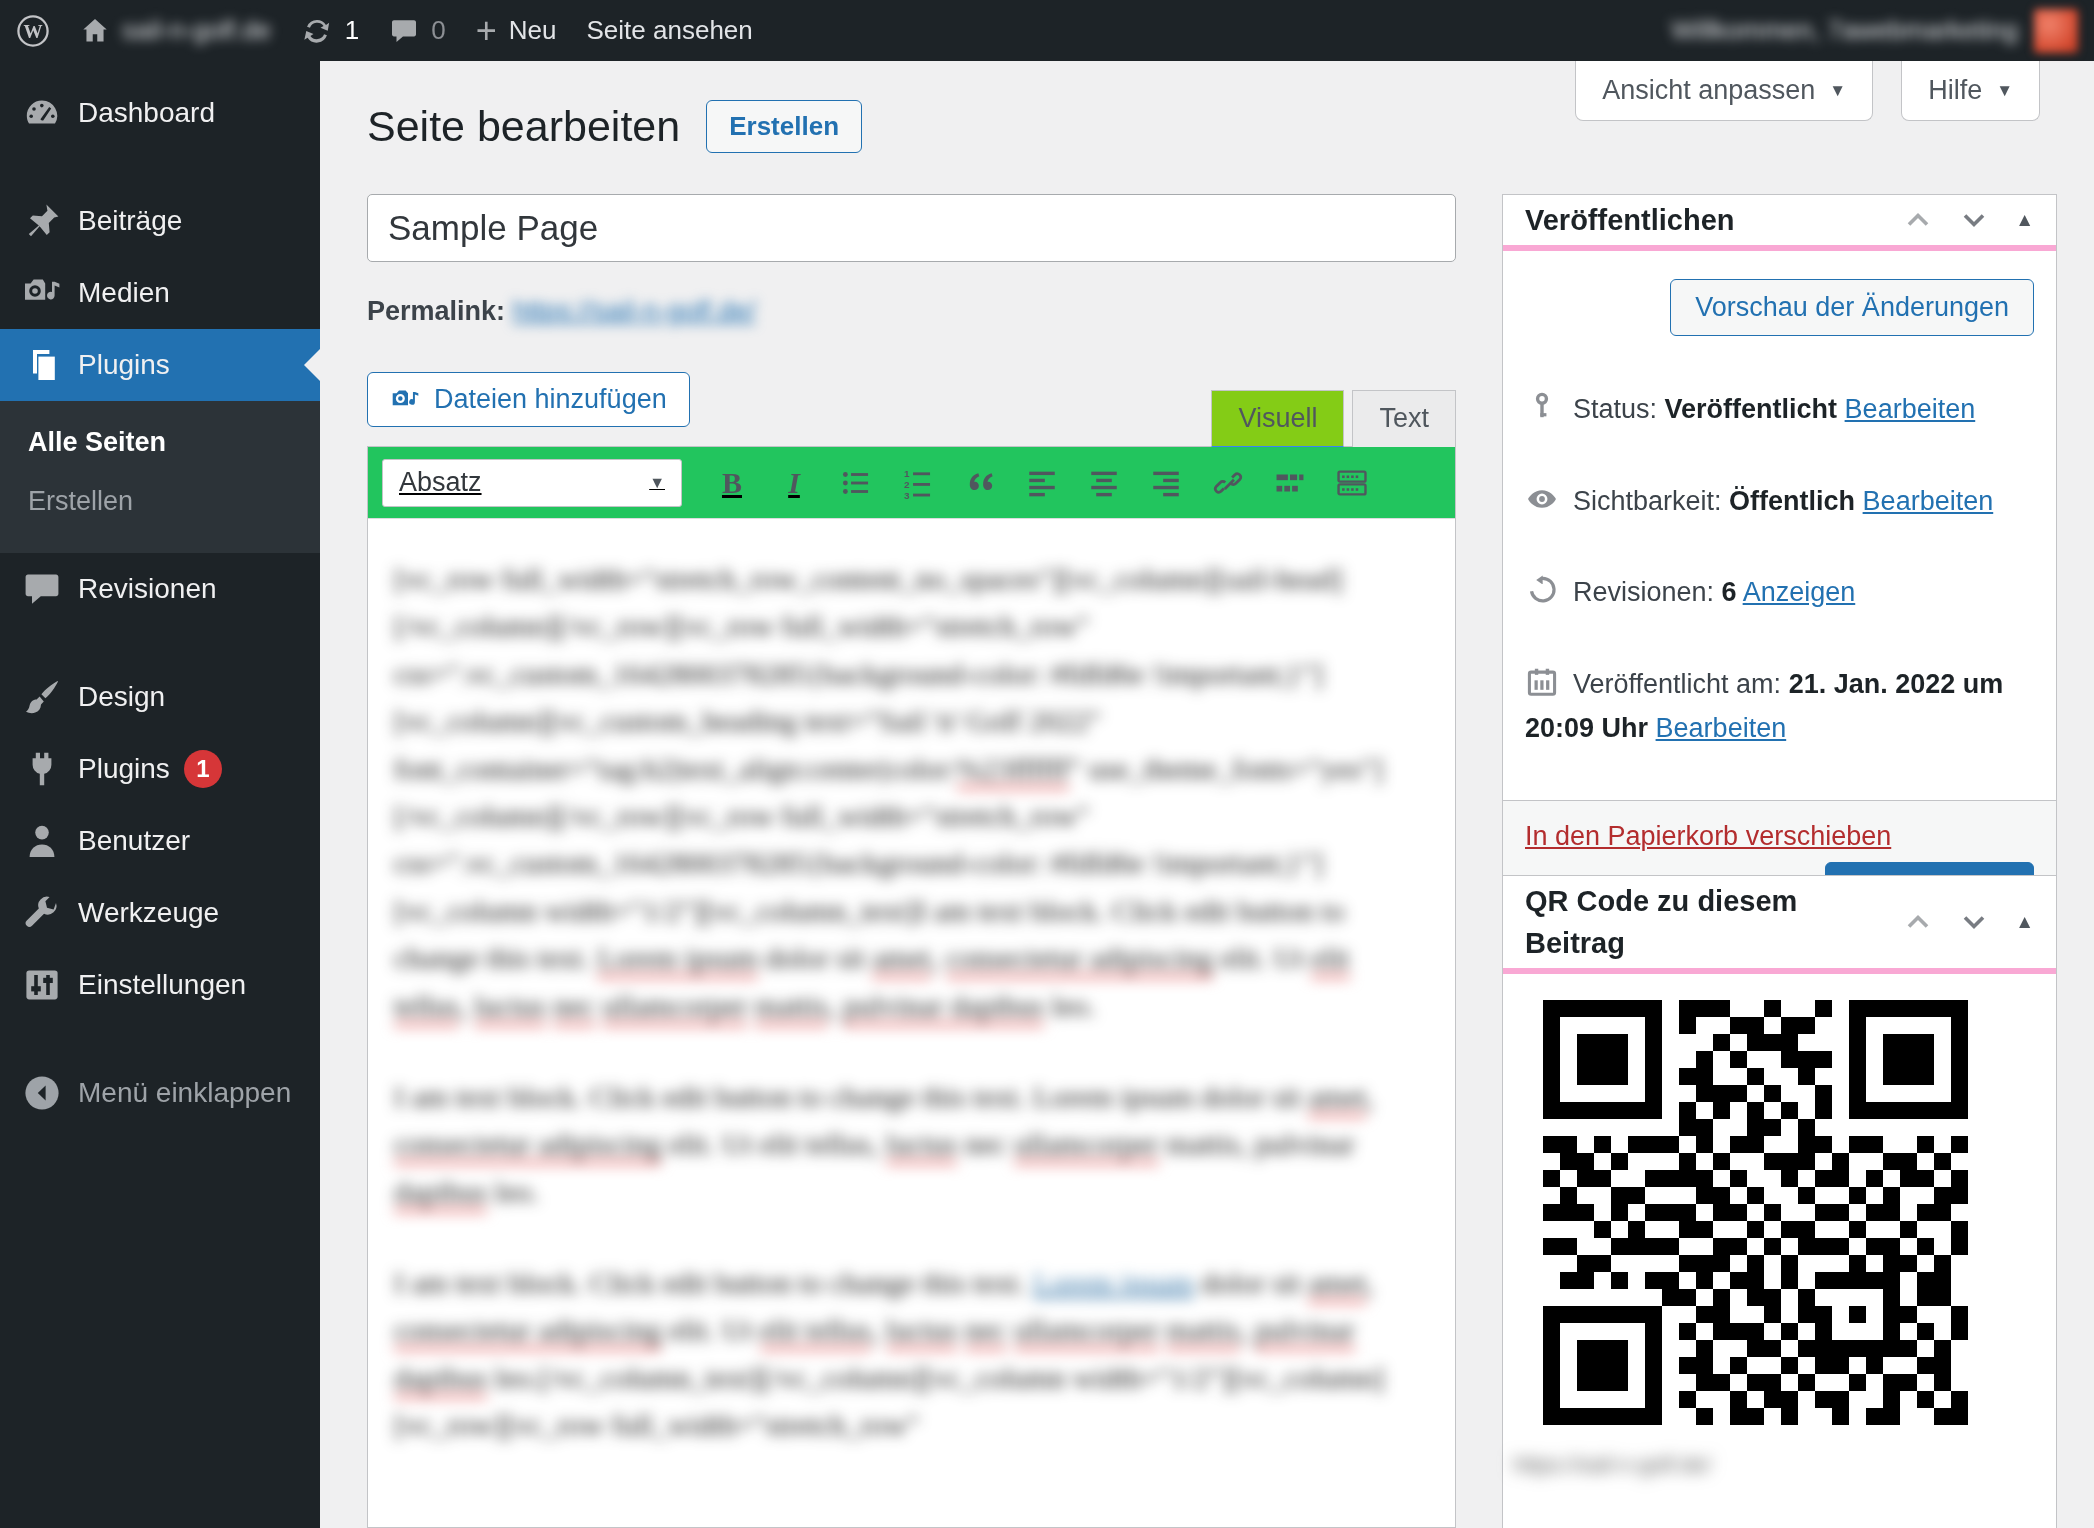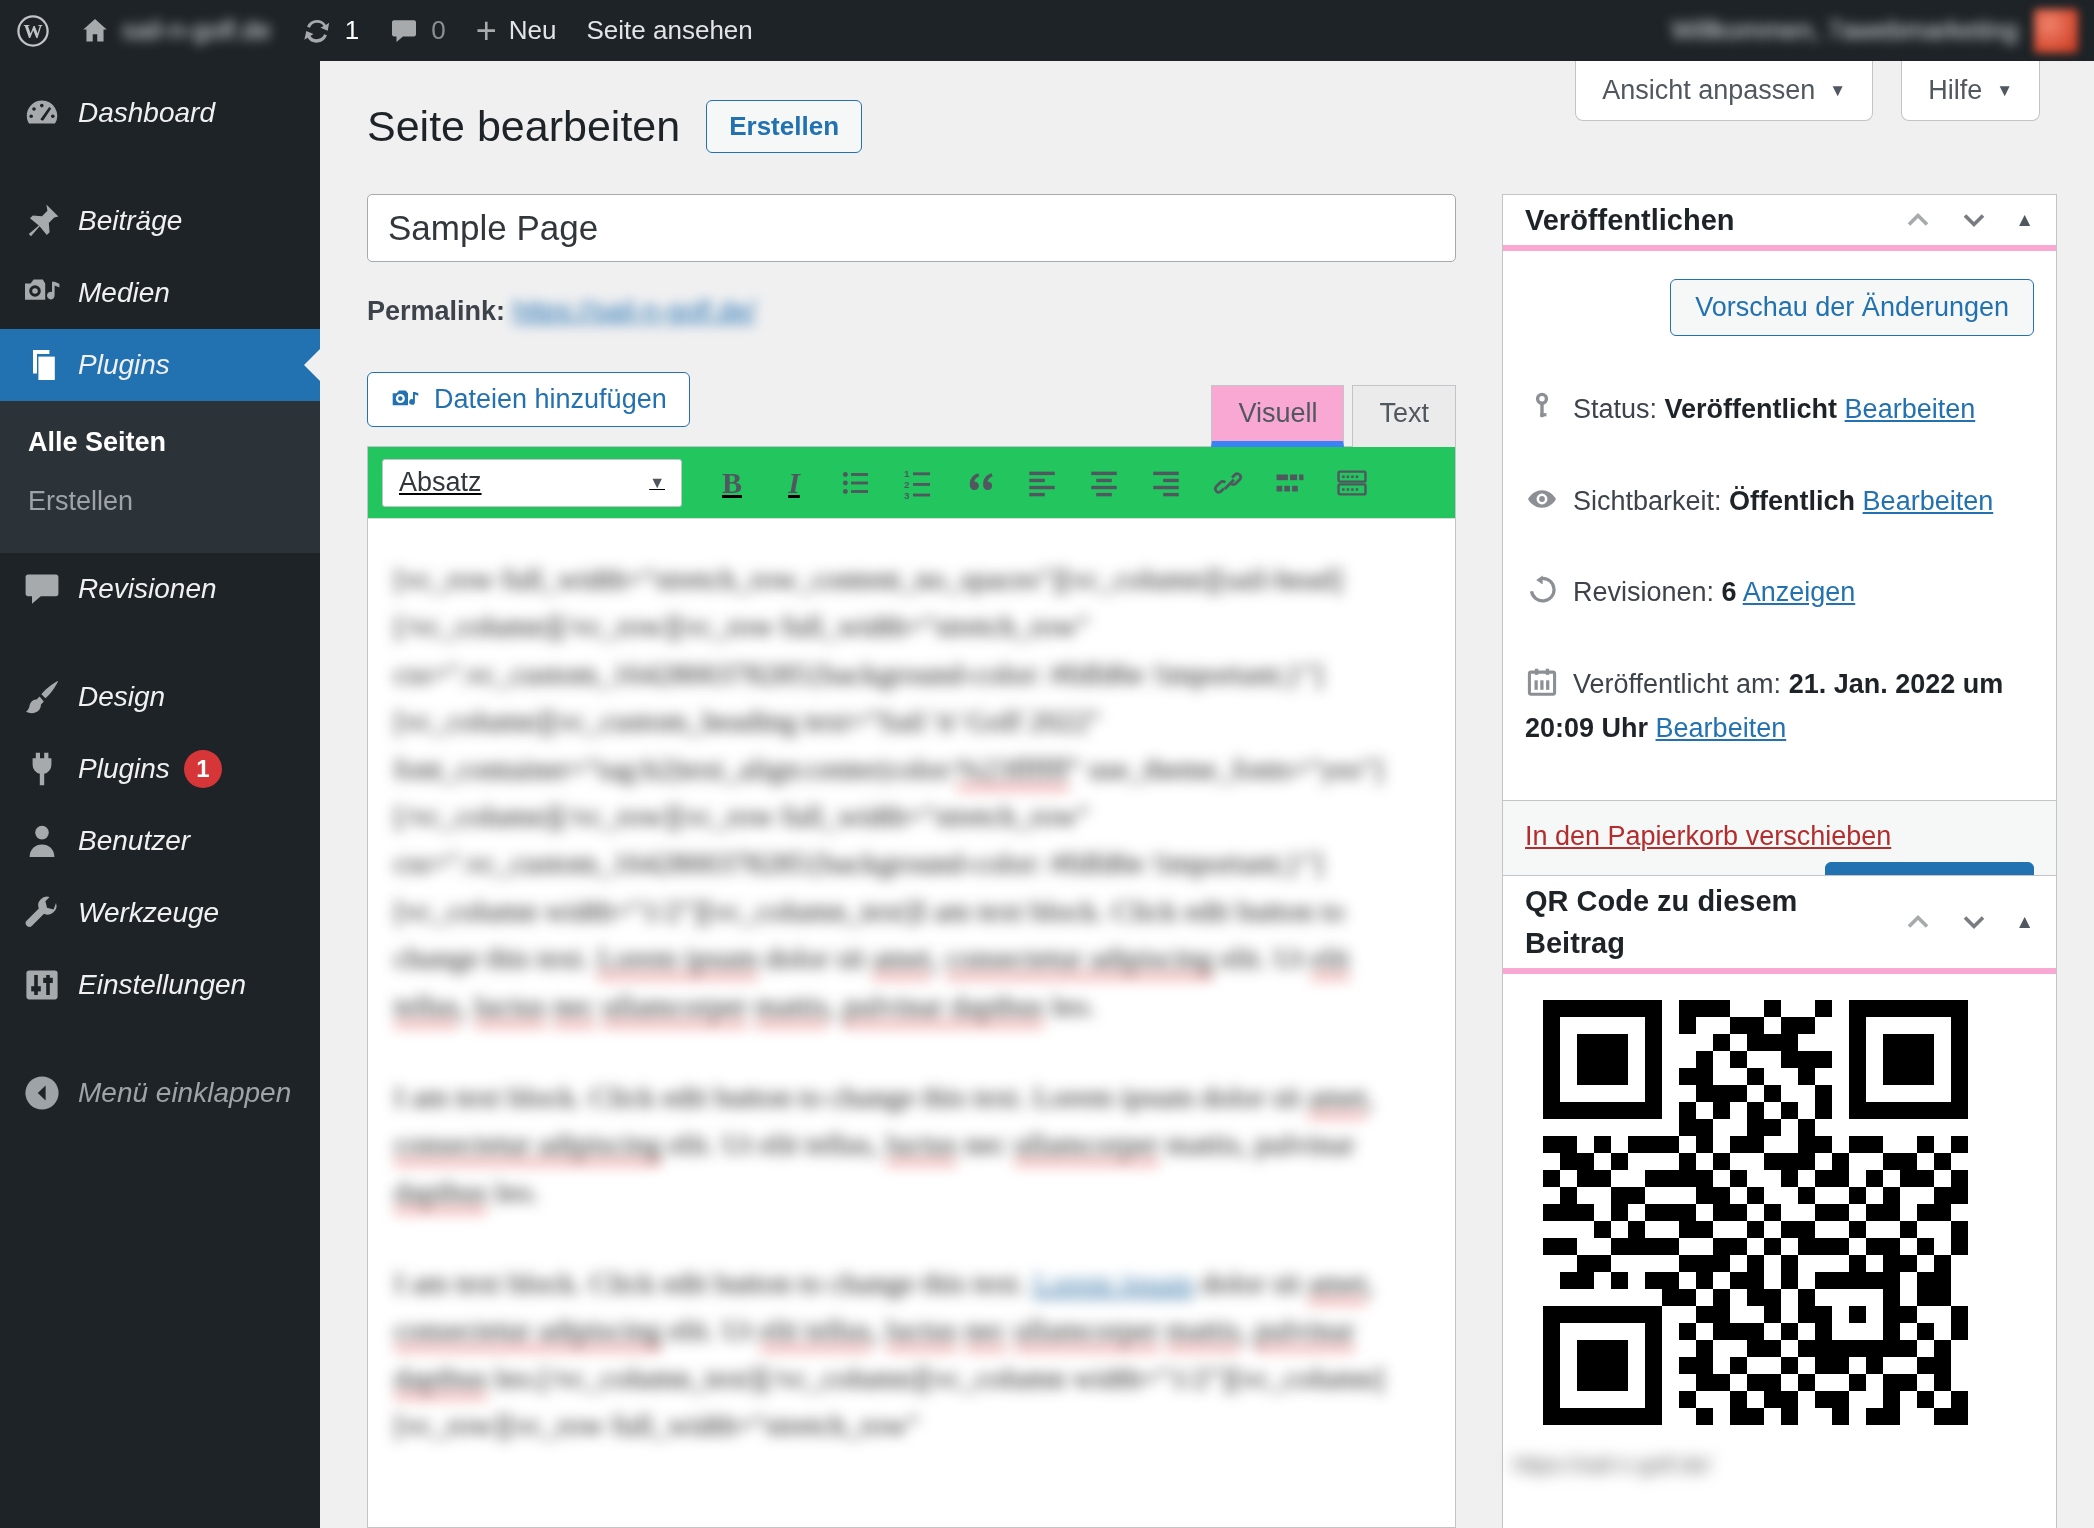--- a/index.html
+++ b/index.html
@@ -19,21 +19,21 @@
     background:radial-gradient(circle at 35% 35%,#f0826b,#d4492f 70%,#b23a25);}
   .blur{filter:blur(6px);}
   .blur-strong{filter:blur(8px);}
 
   
   #sidebar{position:absolute;left:0;top:61px;width:320px;height:1467px;background:#1d2327;
     color:#f0f0f1;padding-top:16px;}
   .menu-gap{height:36px;}
   .menu-item{display:flex;align-items:center;padding:16px 0;cursor:pointer;position:relative;}
   .menu-item .mi-icon{width:40px;height:40px;margin:0 16px 0 22px;color:#a7aaad;flex:none;}
-  .menu-item .mi-label{font-size:28px;color:#f0f0f1;white-space:nowrap;font-style:italic;}
+  .menu-item .mi-label{font-size:28px;color:#f0f0f1;white-space:nowrap;}
   .menu-item.muted .mi-label{color:#9ea3a8;}
   .menu-item.muted .mi-icon{color:#9ea3a8;}
   .menu-item.active{background:#2271b1;}
   .menu-item.active .mi-icon{color:#fff;}
   .menu-item.active::after{content:"";position:absolute;right:0;top:50%;transform:translateY(-50%);
     border:16px solid transparent;border-right-color:#f0f0f1;border-left-width:0;}
   .badge{margin-left:14px;background:#d63638;color:#fff;border-radius:50%;min-width:38px;height:38px;
     line-height:38px;text-align:center;font-size:24px;font-weight:600;}
   .submenu{background:#2c3338;padding:12px 0 22px;}
   .submenu-item{padding:14px 0 14px 28px;font-size:27px;color:#9ea3a8;cursor:pointer;}
@@ -61,21 +61,21 @@
 
   
   #editor-area{position:absolute;left:367px;top:370px;width:1089px;height:1158px;}
   .editor-header{position:relative;height:76px;}
   .media-btn{position:absolute;left:0;top:2px;display:flex;align-items:center;gap:14px;background:#fff;
     border:1px solid #2271b1;border-radius:6px;padding:11px 22px;font-size:27px;color:#2271b1;cursor:pointer;}
   .media-btn .mb-icon{color:#2271b1;}
   .editor-tabs{position:absolute;right:0;bottom:-1px;display:flex;z-index:5;}
   .ed-tab{font-size:27px;color:#50575e;padding:12px 26px;border:1px solid #c3c4c7;cursor:pointer;
     background:#ebebec;margin-left:8px;border-bottom:none;}
-  .ed-tab.active{background:#f9a8d4;border-bottom:6px solid #3b82f6;color:#50575e;}
+  .ed-tab.active{background:#84cc16;border-bottom:1px solid #3b82f6;color:#50575e;}
   .editor-box{border:1px solid #c3c4c7;background:#fff;height:1082px;display:flex;flex-direction:column;}
   .mce-toolbar{background:#22c55e;border-bottom:1px solid #dcdcde;display:flex;align-items:center;
     gap:10px;padding:12px 14px;height:72px;flex:none;text-decoration:underline;}
   .p-select{width:300px;height:48px;background:#fff;border:1px solid #c3c4c7;border-radius:3px;
     display:flex;align-items:center;justify-content:space-between;padding:0 16px;font-size:27px;
     color:#32373c;cursor:pointer;margin-right:14px;}
   .p-caret{font-size:16px;color:#50575e;}
   .tb-btn{width:52px;height:48px;display:flex;align-items:center;justify-content:center;
     color:#50575e;cursor:pointer;border-radius:3px;}
   .tb-bold{font-size:30px;font-weight:bold;font-family:"Liberation Serif",serif;}

